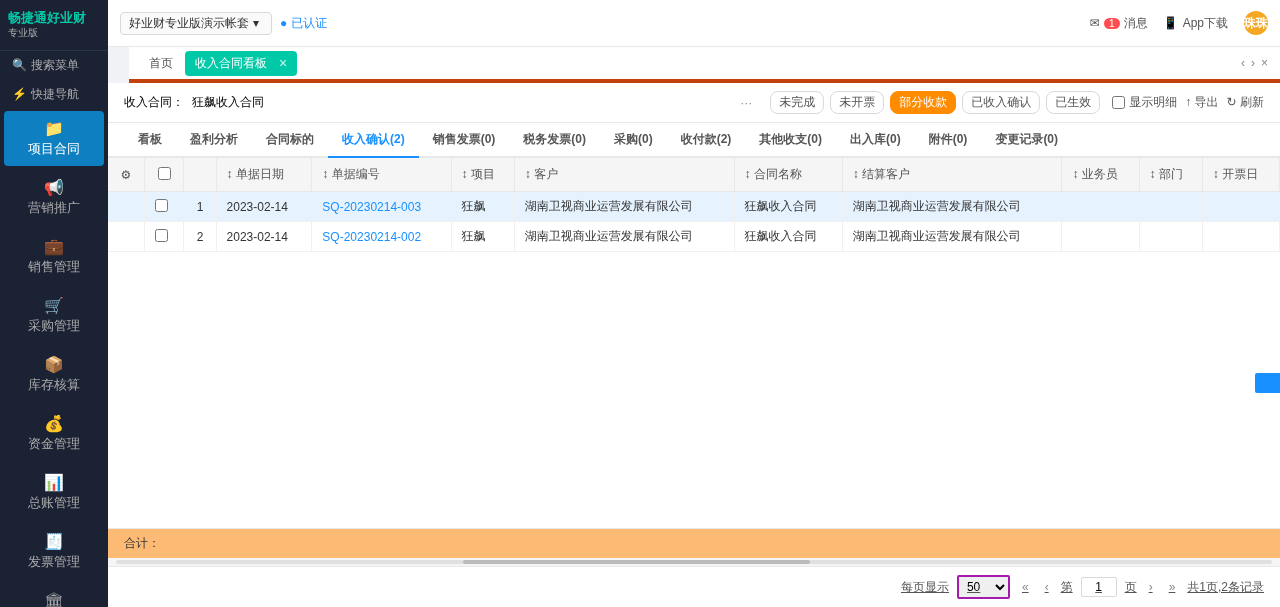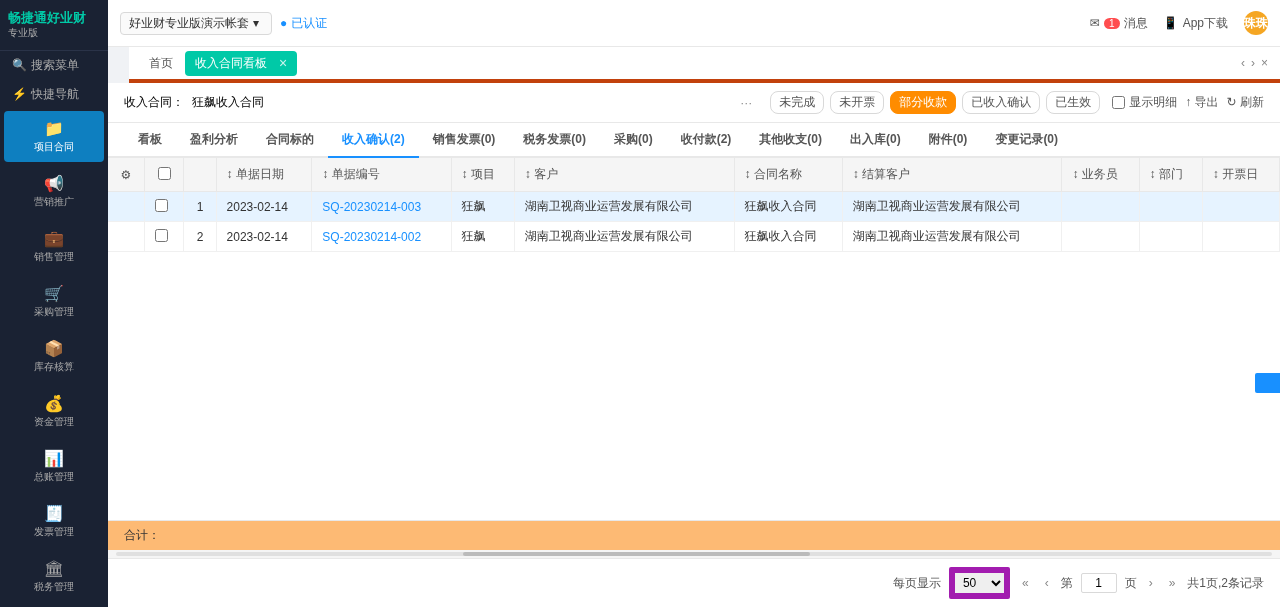--- a/index.html
+++ b/index.html
@@ -10,21 +10,21 @@
     .sidebar-logo { padding: 10px 8px; border-bottom: 1px solid #2a3348; }
     .sidebar-logo-text { color: #00c9a7; font-size: 13px; font-weight: bold; line-height: 1.2; }
     .sidebar-logo-sub { color: #aaa; font-size: 10px; }
     .sidebar-search { display: flex; align-items: center; padding: 6px 8px; color: #aaa; cursor: pointer; }
     .sidebar-search span { margin-left: 4px; }
     .sidebar-nav { display: flex; align-items: center; padding: 6px 8px; color: #aaa; cursor: pointer; }
     .sidebar-nav span { margin-left: 4px; }
     .sidebar-item { display: flex; flex-direction: column; align-items: center; padding: 8px 4px; color: #aaa; cursor: pointer; border-radius: 4px; margin: 2px 4px; }
     .sidebar-item.active { background: #0e7fc0; color: #fff; }
     .sidebar-item .icon { font-size: 16px; margin-bottom: 2px; }
-    .sidebar-item .label { font-size: 10px; text-align: center; }
+    .sidebar-item .label { font-size: 13px; text-align: center; }
 
     
     .main { flex: 1; display: flex; flex-direction: column; overflow: hidden; }
 
     
     .topbar { height: 47px; background: #fff; display: flex; align-items: center; padding: 4px 12px; border-bottom: 1px solid #e8e8e8; justify-content: space-between; }
     .topbar-left { display: flex; align-items: center; gap: 8px; }
     .topbar-selector { display: flex; align-items: center; border: 1px solid #d9d9d9; border-radius: 4px; padding: 2px 8px; cursor: pointer; background: #fafafa; }
     .topbar-selector span { margin-right: 4px; color: #333; }
     .topbar-certified { display: flex; align-items: center; color: #1890ff; font-size: 12px; gap: 4px; }
@@ -62,22 +62,22 @@
     .data-table td { padding: 6px 10px; border-bottom: 1px solid #f0f0f0; border-right: 1px solid #f0f0f0; color: #333; white-space: nowrap; }
     .data-table tr.selected td { background: #e6f3ff; }
     .link-text { color: #1890ff; cursor: pointer; text-decoration: none; }
     .row-num { color: #888; text-align: center; }
     th.center { text-align: center; }
 
     
     .table-footer { background: #fdba74; padding: 6px 16px; border-top: 1px solid #e8e8e8; color: #333; }
 
     
-    .pagination { background: #fff; padding: 8px 16px; display: flex; align-items: center; justify-content: flex-end; border-top: 1px solid #e8e8e8; gap: 8px; color: #555; }
-    .pagination select { border: 6px solid #a21caf; padding: 2px 4px; border-radius: 2px; }
+    .pagination { background: #fff; padding: 8px 16px; display: flex; align-items: center; justify-content: flex-end; border-top: 1px solid #e8e8e8; gap: 8px; color: #555; text-decoration: underline; }
+    .pagination select { border: 2px solid #a21caf; padding: 2px 4px; border-radius: 2px; }
     .pagination input { border: 1px solid #d9d9d9; padding: 2px 4px; border-radius: 2px; width: 36px; text-align: center; }
     .page-btn { cursor: pointer; color: #888; padding: 2px 4px; }
 
     
     .display-btns { display: flex; align-items: center; gap: 8px; color: #555; }
     .display-btn { display: flex; align-items: center; gap: 4px; cursor: pointer; }
     .display-btn input[type=checkbox] { cursor: pointer; }
 
     .table-wrapper { position: relative; flex: 1; overflow: hidden; display: flex; flex-direction: column; }
     .scrollbar-area { height: 8px; background: #f5f5f5; display: flex; align-items: center; padding: 0 8px; }

